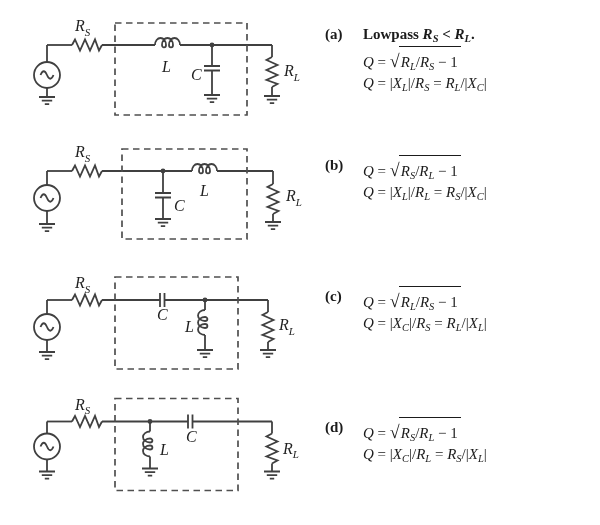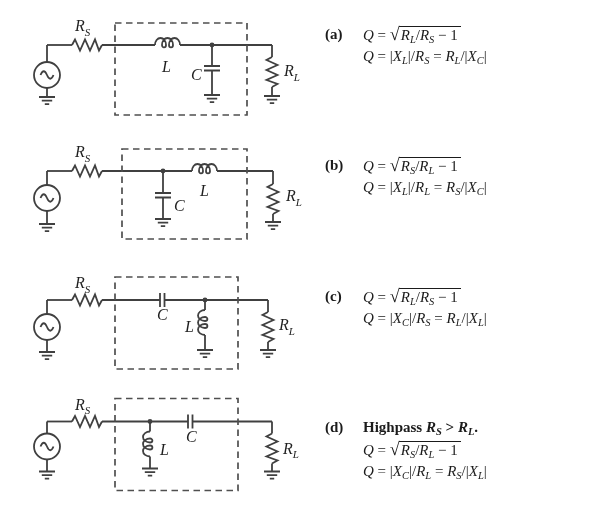--- a/index.html
+++ b/index.html
@@ -24,21 +24,21 @@
   
   .caption { display: flex; padding-top: 24px; margin-left: 5px; color: #1b1b1b; }
   .tag { width: 38px; font-weight: bold; font-size: 15px; line-height: 21px; }
   .mline { font-size: 15px; line-height: 21px; white-space: nowrap; }
   .line-title { font-weight: bold; }
   .seg-r { font-style: normal; }
   .seg-i { font-style: italic; }
   .seg-sub { font-style: italic; font-size: 10.5px; position: relative; top: 3px; }
   .seg-rad { font-size: 18px; margin-right: -1px; }
   .seg-sqrt { display: inline-block; border-top: 1.4px solid #1b1b1b;
-              padding: 0 3px 0 2px; line-height: 16px; }
+              padding: 7px 3px 0 2px; line-height: 16px; }
 </style>
 </head>
 <body>
 
 <svg width="0" height="0" style="position:absolute;overflow:hidden" aria-hidden="true">
   <defs>
     <g id="g-gnd">
         <path d="M-8 0H8 M-5.2 3.6H5.2 M-2.2 7.2H2.2"></path>
       </g>
     <g id="g-src">
@@ -80,20 +80,21 @@
       </g>
       <rect class="mbox" x="115" y="23" width="132" height="92"></rect>
       <text class="clabel" x="75" y="31"><tspan>R</tspan><tspan class="sub" dy="4.5">S</tspan></text>
       <text class="clabel" x="162" y="72"><tspan>L</tspan></text>
       <text class="clabel" x="191" y="80"><tspan>C</tspan></text>
       <text class="clabel" x="284" y="76"><tspan>R</tspan><tspan class="sub" dy="4.5">L</tspan></text>
     </svg>
     <div class="caption">
       <div class="tag">(a)</div>
       <div class="lines">
+        <div class="mline line-title"><span class="seg-r">Lowpass </span><span class="seg-i">R</span><span class="seg-sub">S</span><span class="seg-r"> &lt; </span><span class="seg-i">R</span><span class="seg-sub">L</span><span class="seg-r">.</span></div>
         <div class="mline"><span class="seg-i">Q</span><span class="seg-r"> = </span><span class="seg-rad">√</span><span class="seg-sqrt"><span class="seg-i">R</span><span class="seg-sub">L</span><span class="seg-r">/</span><span class="seg-i">R</span><span class="seg-sub">S</span><span class="seg-r"> − 1</span></span></div>
         <div class="mline"><span class="seg-i">Q</span><span class="seg-r"> = |</span><span class="seg-i">X</span><span class="seg-sub">L</span><span class="seg-r">|/</span><span class="seg-i">R</span><span class="seg-sub">S</span><span class="seg-r"> = </span><span class="seg-i">R</span><span class="seg-sub">L</span><span class="seg-r">/|</span><span class="seg-i">X</span><span class="seg-sub">C</span><span class="seg-r">|</span></div>
       </div>
     </div>
   </div>
 
   <div class="row">
     <svg class="circuit" viewBox="0 0 320 131">
       <g class="ckt">
         <path d="M47 40 V54"></path>
@@ -191,20 +192,19 @@
       </g>
       <rect class="mbox" x="115" y="5" width="123" height="92"></rect>
       <text class="clabel" x="75" y="16"><tspan>R</tspan><tspan class="sub" dy="4.5">S</tspan></text>
       <text class="clabel" x="160" y="61"><tspan>L</tspan></text>
       <text class="clabel" x="186" y="48"><tspan>C</tspan></text>
       <text class="clabel" x="283" y="60"><tspan>R</tspan><tspan class="sub" dy="4.5">L</tspan></text>
     </svg>
     <div class="caption">
       <div class="tag">(d)</div>
       <div class="lines">
-        <div class="mline line-title"><span class="seg-r">Highpass </span><span class="seg-i">R</span><span class="seg-sub">S</span><span class="seg-r"> &gt; </span><span class="seg-i">R</span><span class="seg-sub">L</span><span class="seg-r">.</span></div>
         <div class="mline"><span class="seg-i">Q</span><span class="seg-r"> = </span><span class="seg-rad">√</span><span class="seg-sqrt"><span class="seg-i">R</span><span class="seg-sub">S</span><span class="seg-r">/</span><span class="seg-i">R</span><span class="seg-sub">L</span><span class="seg-r"> − 1</span></span></div>
         <div class="mline"><span class="seg-i">Q</span><span class="seg-r"> = |</span><span class="seg-i">X</span><span class="seg-sub">C</span><span class="seg-r">|/</span><span class="seg-i">R</span><span class="seg-sub">L</span><span class="seg-r"> = </span><span class="seg-i">R</span><span class="seg-sub">S</span><span class="seg-r">/|</span><span class="seg-i">X</span><span class="seg-sub">L</span><span class="seg-r">|</span></div>
       </div>
     </div>
   </div>
 
 </div>
 
 </body></html>

